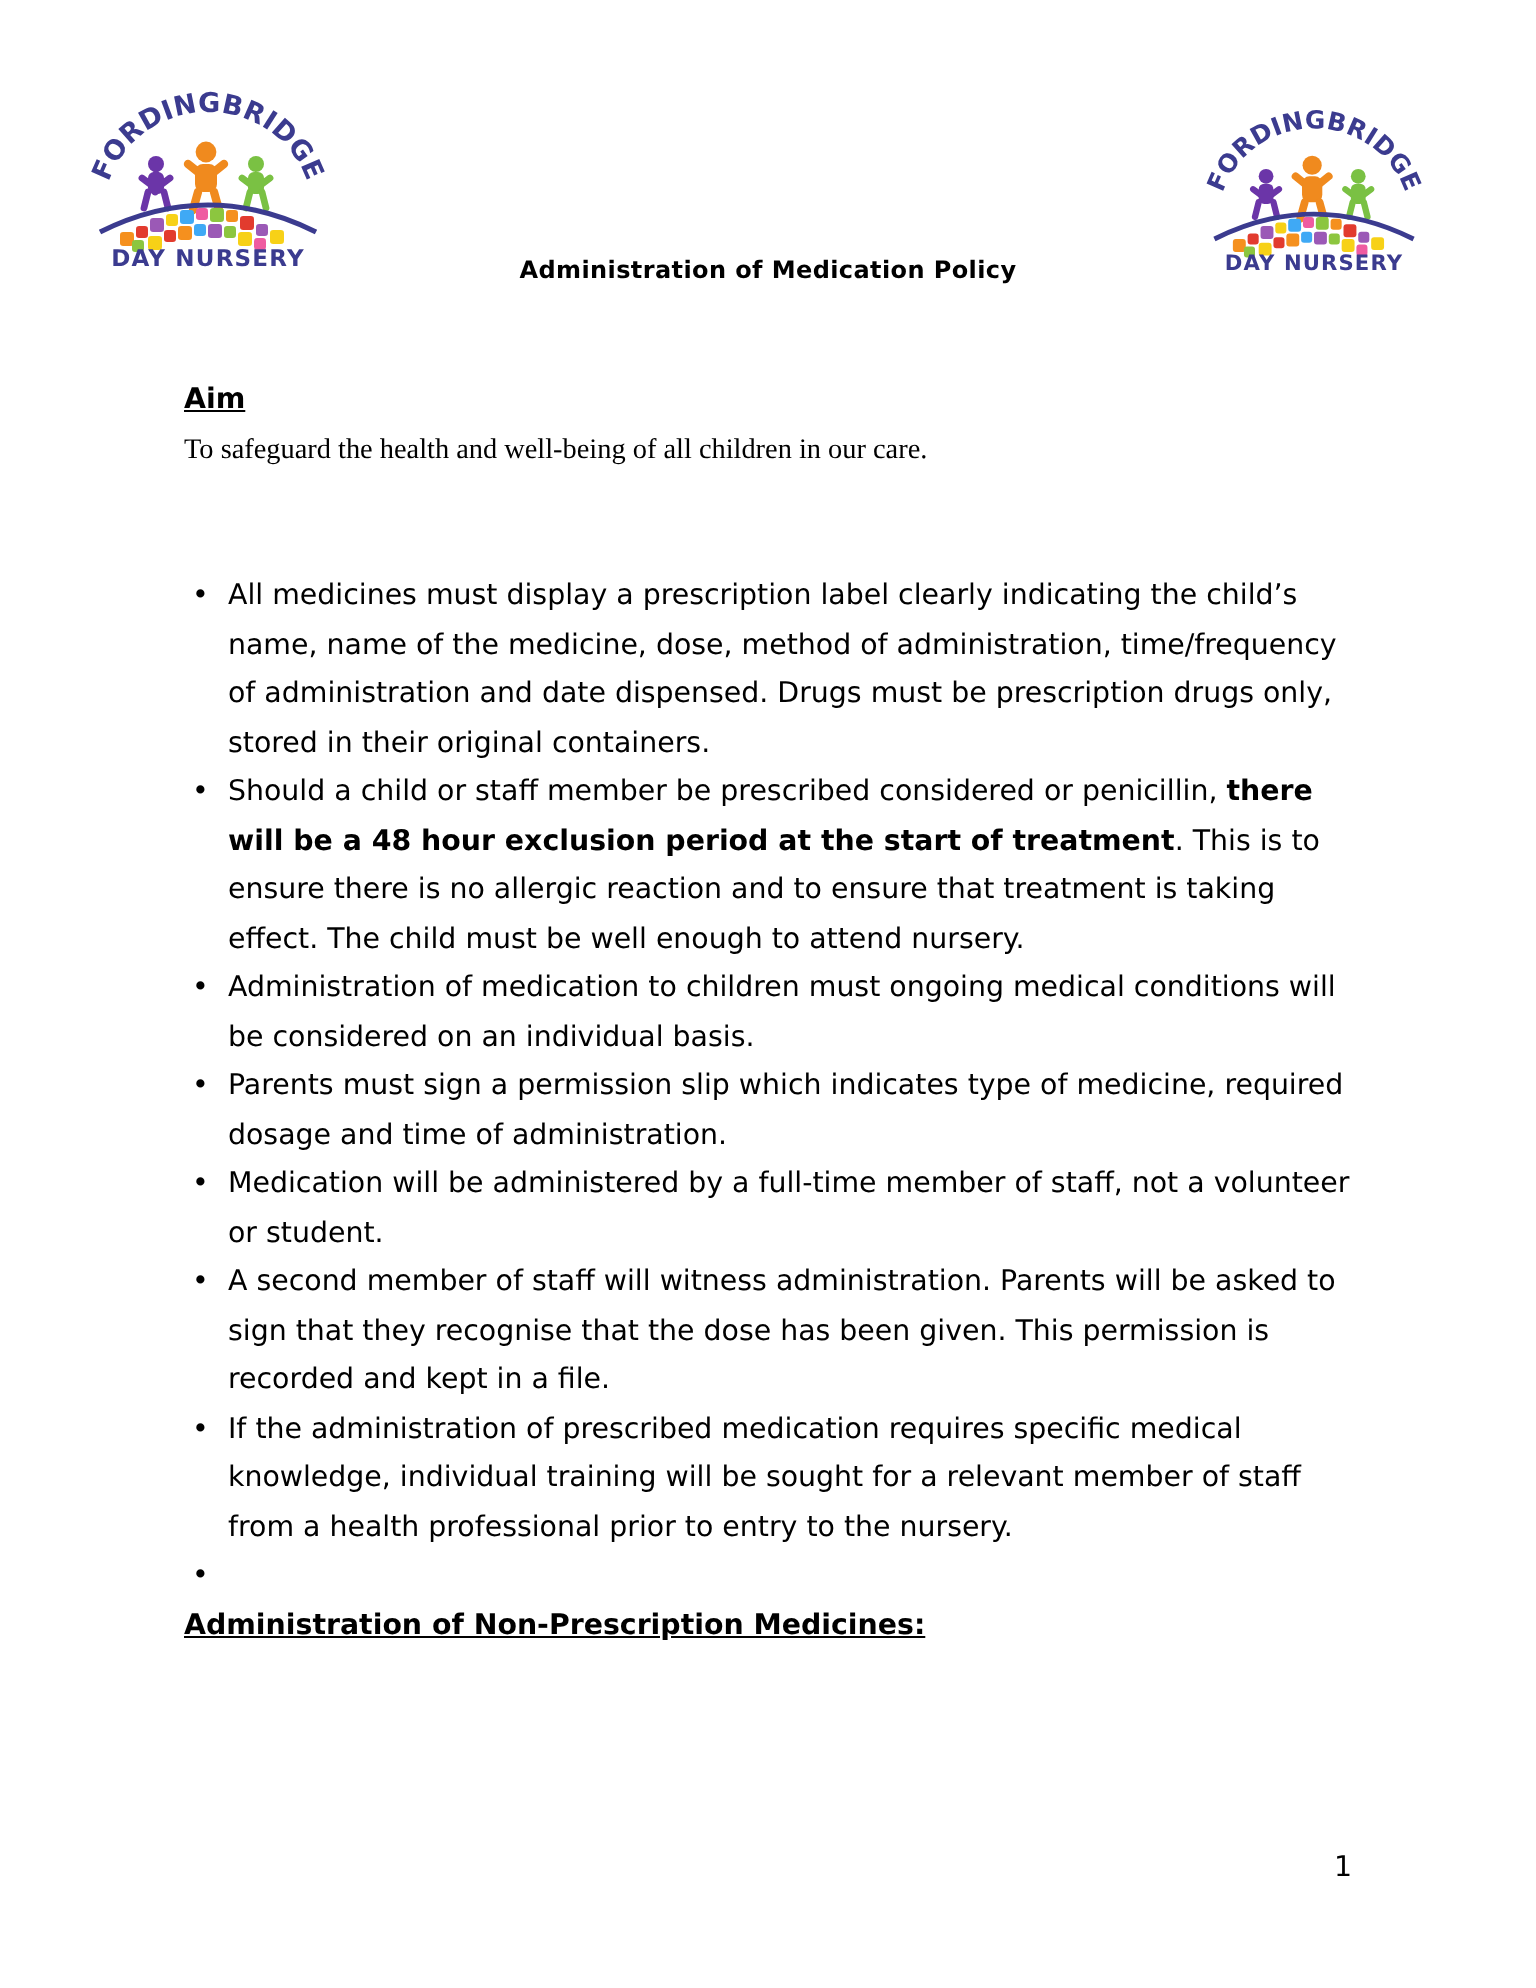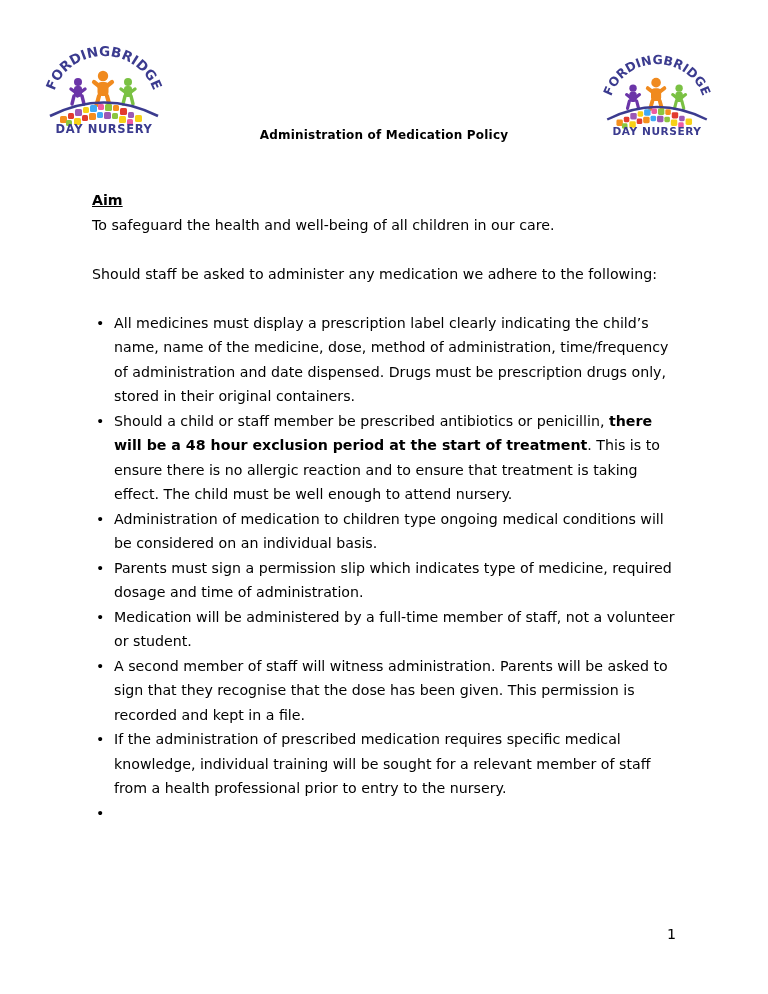--- a/index.html
+++ b/index.html
@@ -56,20 +56,21 @@
     left: 0;
     top: 188px;
     width: 584px;
   }
 
   .para {
     font-size: 14.2px;
     line-height: 24.5px;
     margin: 0;
     color: #000;
+    font-family: Liberation Serif, serif;
   }
   .para.justify {
     text-align: justify;
   }
   .heading {
     font-size: 14.2px;
     line-height: 24.5px;
     font-weight: bold;
     margin: 0;
     color: #000;
@@ -230,37 +231,36 @@
 
     <div class="title">Administration of Medication Policy</div>
 
     <div class="body-block">
 
       <div class="heading">Aim</div>
       <p class="para">To safeguard the health and well-being of all children in our care.</p>
 
       <div class="spacer"></div>
 
-      <p class="para">Should staff be asked to administer any medication we adhere to the following:</p>
 
       <div class="spacer"></div>
 
 
       <ul class="bullets">
         <li>
           <span class="dot">•</span>
           <span>All medicines must display a prescription label clearly indicating the child’s name, name of the medicine, dose, method of administration, time/frequency of administration and date dispensed.  Drugs must be prescription drugs only, stored in their original containers.</span>
         </li>
         <li>
           <span class="dot">•</span>
-          <span>Should a child or staff member be prescribed antibiotics or penicillin, </span><b class="strong">there will be a 48 hour exclusion period at the start of treatment</b><span>.  This is to ensure there is no allergic reaction and to ensure that treatment is taking effect. The child must be well enough to attend nursery.</span>
-        </li>
-        <li>
-          <span class="dot">•</span>
-          <span>Administration of medication to children type ongoing medical conditions will be considered on an individual basis.</span>
+          <span>Should a child or staff member be prescribed considered or penicillin, </span><b class="strong">there will be a 48 hour exclusion period at the start of treatment</b><span>.  This is to ensure there is no allergic reaction and to ensure that treatment is taking effect. The child must be well enough to attend nursery.</span>
+        </li>
+        <li>
+          <span class="dot">•</span>
+          <span>Administration of medication to children must ongoing medical conditions will be considered on an individual basis.</span>
         </li>
         <li>
           <span class="dot">•</span>
           <span>Parents must sign a permission slip which indicates type of medicine, required dosage and time of administration.</span>
         </li>
         <li>
           <span class="dot">•</span>
           <span>Medication will be administered by a full-time member of staff, not a volunteer or student.</span>
         </li>
         <li>
@@ -271,20 +271,21 @@
           <span class="dot">•</span>
           <span>If the administration of prescribed medication requires specific medical knowledge, individual training will be sought for a relevant member of staff from a health professional prior to entry to the nursery.</span>
         </li>
         <li>
           <span class="dot">•</span>
         </li>
       </ul>
 
       <div class="spacer"></div>
 
+      <div class="heading">Administration of Non-Prescription Medicines:</div>
 
       <div class="spacer"></div>
 
     </div>
 
     <div class="page-number">1</div>
   </div>
 
 </div>
 

